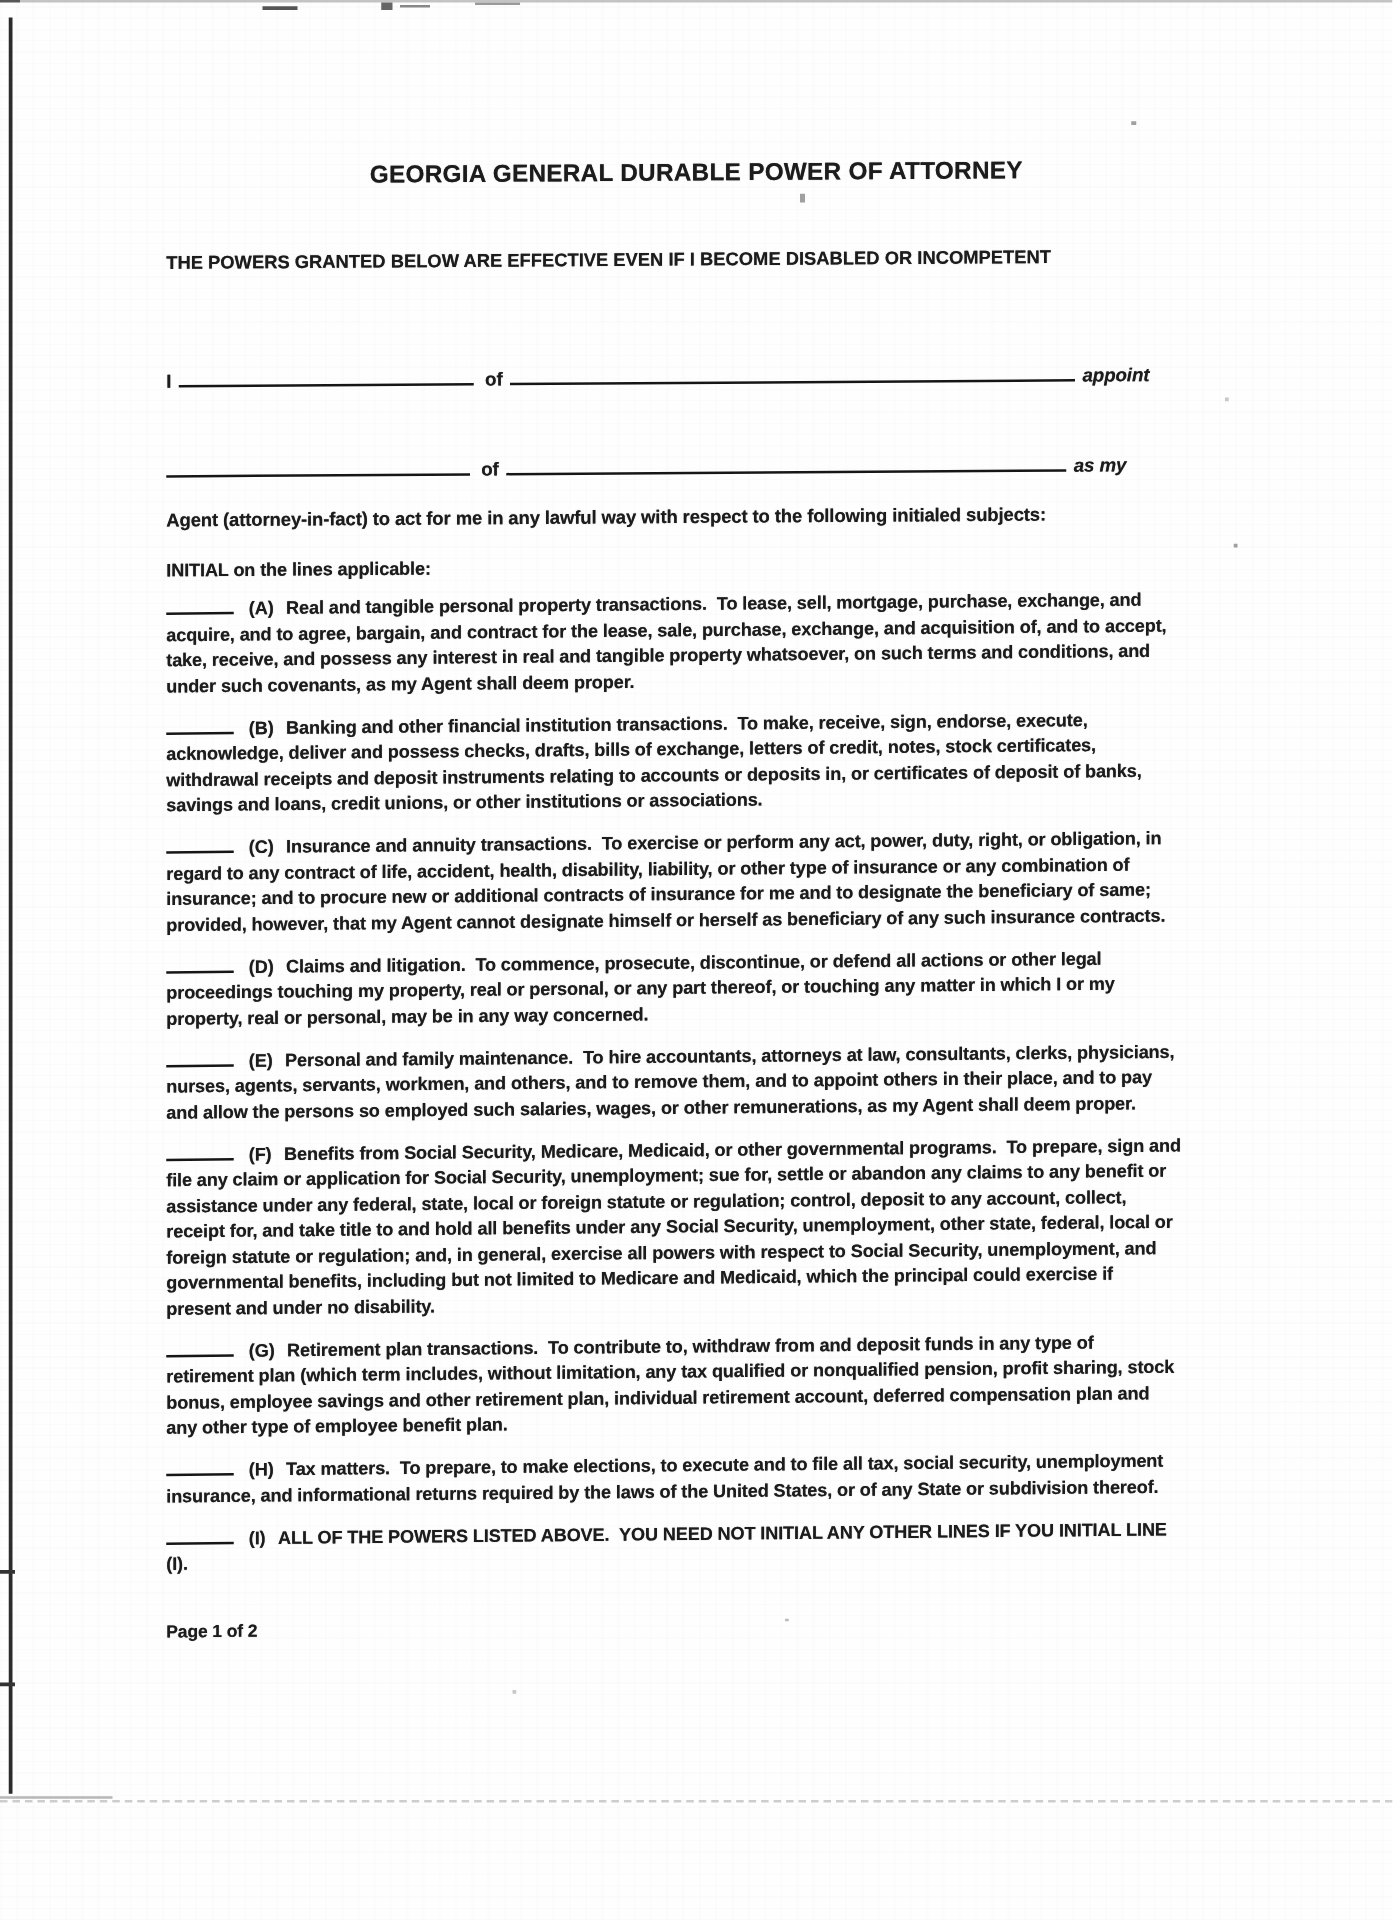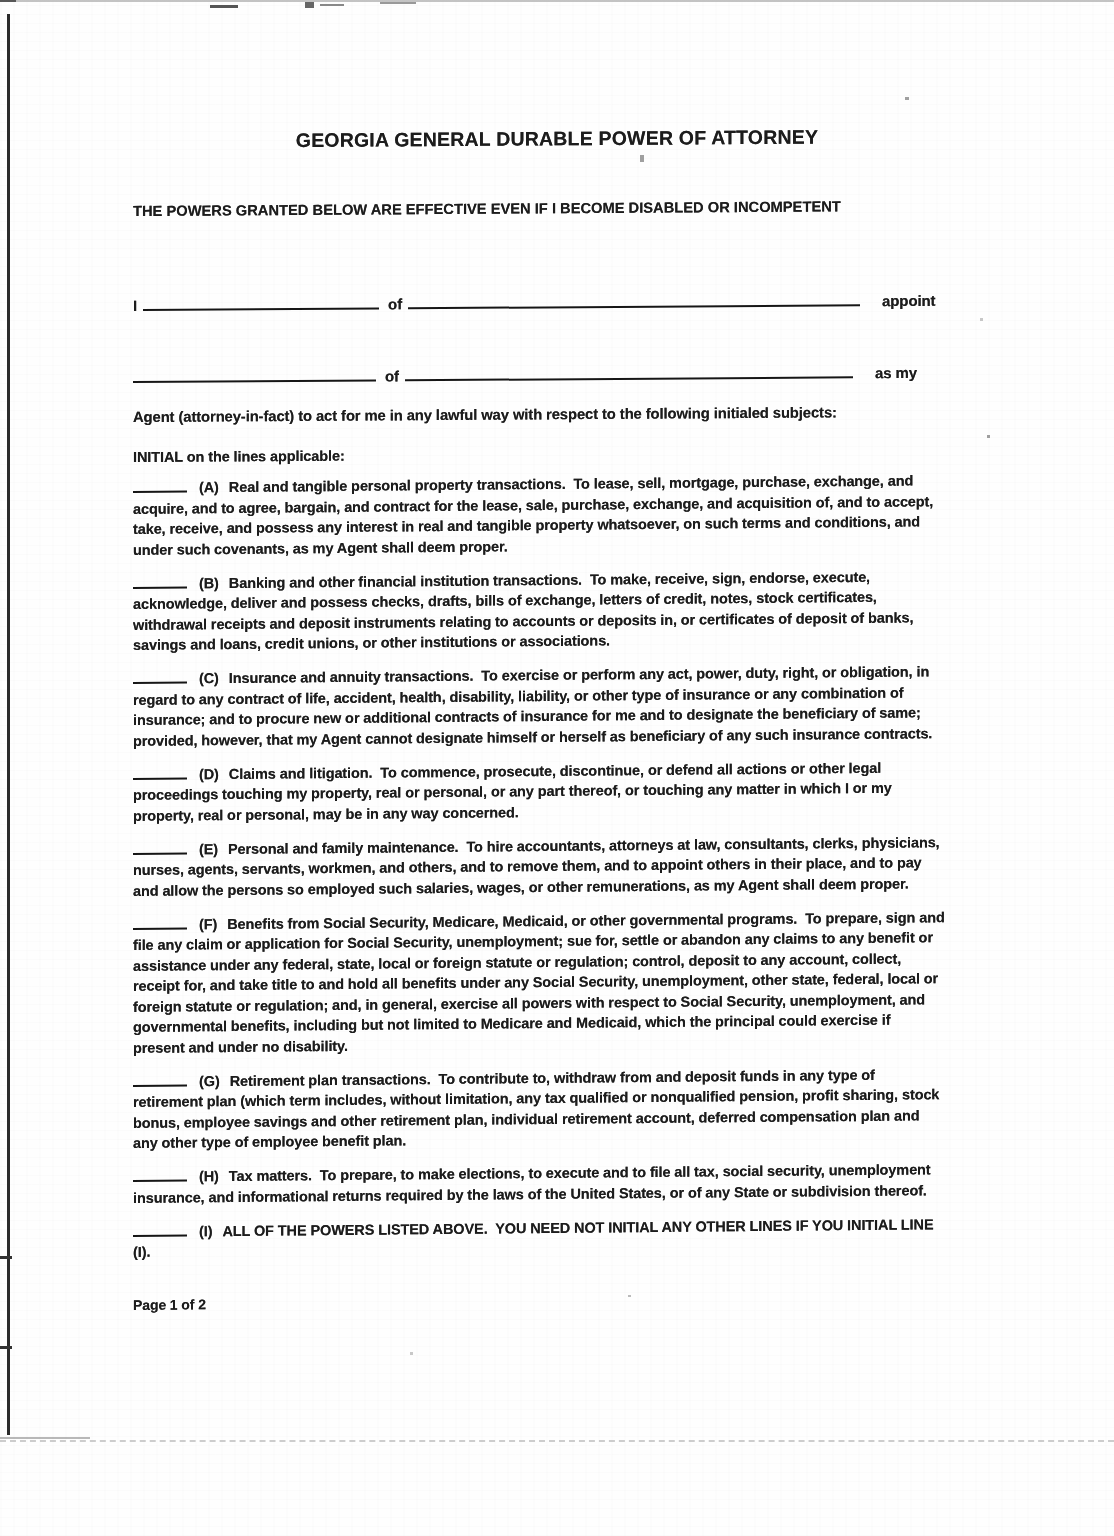--- a/index.html
+++ b/index.html
@@ -34,21 +34,21 @@
   .banner{margin-top:48px;white-space:nowrap;font-size:14.7px;letter-spacing:0;}
   .fillrow{display:flex;align-items:baseline;font-size:15px;}
   .row1{margin-top:38px;}
   .row2{margin-top:16px;}
   .blank{display:inline-block;height:14px;border-bottom:2.5px solid #161616;}
   .b-name1{width:236px;margin-left:6px;}
   .b-addr1{width:452px;margin-left:6px;}
   .b-name2{width:243px;}
   .b-addr2{width:448px;margin-left:6px;}
   .of1,.of2{margin-left:9px;margin-top:36px;}
-  .suffix{margin-left:22px;white-space:nowrap;}
+  .suffix{margin-left:6px;white-space:nowrap;font-style:italic;}
   .agent-clause{margin-top:18px;white-space:nowrap;font-size:14.8px;}
   .initial-instruction{margin-top:20px;}
   .powers{transform:skewY(-0.55deg);transform-origin:0 0;margin-top:9px;}
   .power{margin:0 0 13.5px 0;}
   .initial-blank{display:inline-block;width:54px;height:12px;border-bottom:2.5px solid #161616;margin-right:12px;}
   .letter{margin-right:10px;}
   .ptext{white-space:pre-wrap;}
   .footer{margin-top:32px;font-size:14px;}
 </style>
 </head>

